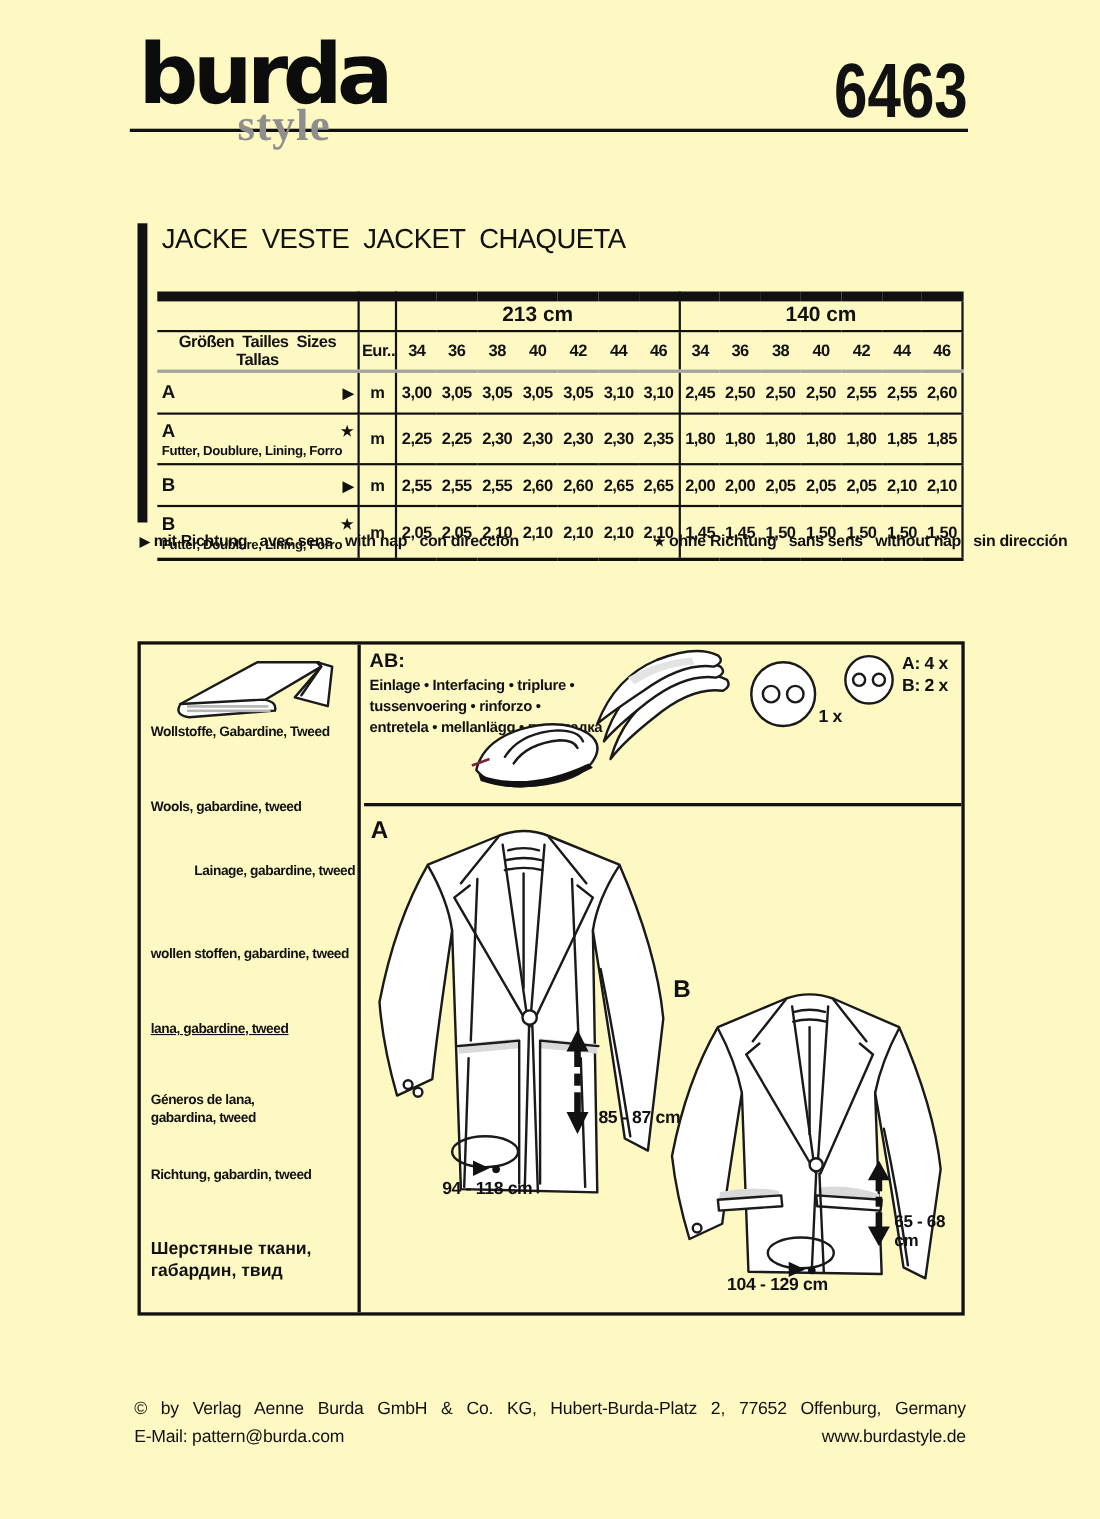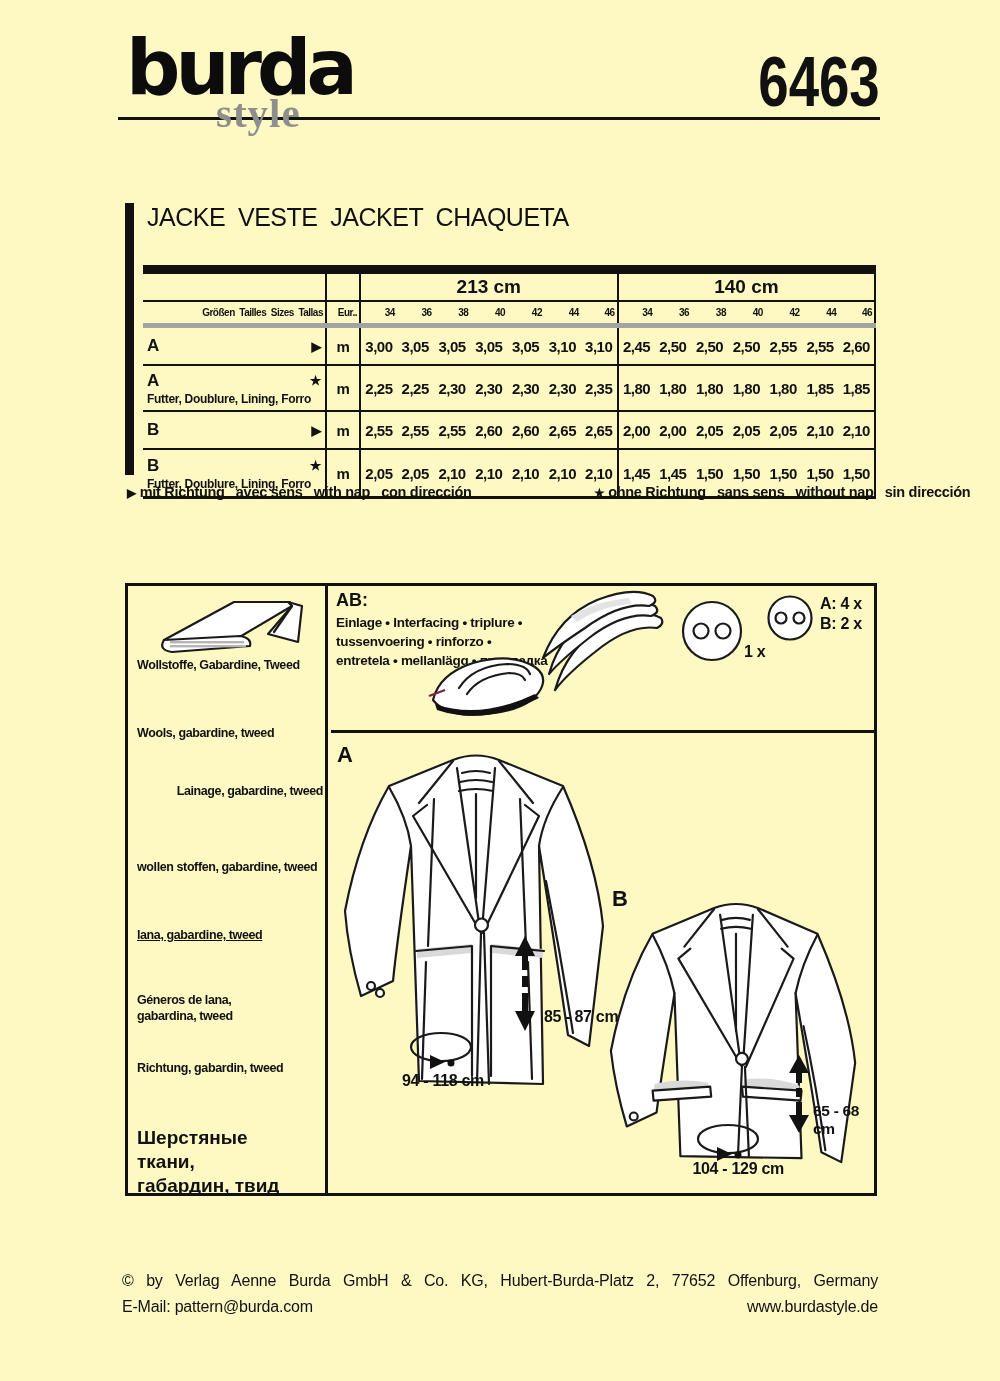--- a/index.html
+++ b/index.html
@@ -22,21 +22,21 @@
   .garment-title{left:147px;top:203px;font-size:25px;font-weight:400;letter-spacing:-0.5px;}
   .fit-line{left:147px;top:234px;font-size:17px;font-weight:700;letter-spacing:-0.3px;}
   .fit-line .fit-rest{font-weight:700;letter-spacing:-0.5px;}
 
   
   table.yardage{position:absolute;left:143px;top:265px;width:732px;border-collapse:collapse;table-layout:fixed;
         border-top:9px solid #111;border-right:2px solid #111;border-bottom:3px solid #111;}
   table.yardage td{padding:0 2px;font-weight:700;vertical-align:middle;}
   .v{border-right:2px solid #111;}
   .h1 td{height:26px;border-bottom:2px solid #111;font-size:19px;text-align:center;}
-  .h2 td{height:21px;border-bottom:5px solid #a3a3a3;font-size:10px;text-align:right;letter-spacing:-0.5px;}
+  .h2 td{height:21px;border-bottom:3px solid #a3a3a3;font-size:15px;text-align:center;letter-spacing:-0.5px;}
   .dr td{border-bottom:2px solid #111;font-size:15px;text-align:center;letter-spacing:-0.5px;}
   .dr.last td{border-bottom:none;}
   .dr td.lab{text-align:left;padding-left:4px;}
   .rowhead{font-size:15px;letter-spacing:-0.6px;text-align:left;padding-left:4px;}
   .lab-flex{display:flex;justify-content:space-between;align-items:center;font-size:17px;}
   .lab-flex .sym{font-size:13px;padding-right:2px;}
   .sublab{font-size:12px;letter-spacing:-0.3px;font-weight:700;margin-top:1px;}
   .rA td{height:36px;} .rA2 td{height:44px;} .rB td{height:36px;} .rB2 td{height:46px;}
 
   
@@ -229,21 +229,21 @@
         <rect x="28" y="49" width="76" height="2.4" fill="#b5b5b5"></rect>
         <path class="ln" d="M150,10 L132,36" stroke-width="1.6"></path>
       </svg>
       <div class="fabric-item" style="top:72px;">Wollstoffe, Gabardine, Tweed</div>
       <div class="fabric-item" style="top:140px;">Wools, gabardine, tweed</div>
       <div class="fabric-item" style="top:198px;text-align:right;">Lainage, gabardine, tweed</div>
       <div class="fabric-item" style="top:274px;">wollen stoffen, gabardine, tweed</div>
       <div class="fabric-item" style="top:342px;text-decoration:underline;">lana, gabardine, tweed</div>
       <div class="fabric-item" style="top:407px;width:150px;">Géneros de lana, gabardina, tweed</div>
       <div class="fabric-item" style="top:475px;">Richtung, gabardin, tweed</div>
-      <div class="fabric-item" style="top:540px;width:150px;font-size:19px;letter-spacing:0;">Шерстяные ткани, габардин, твид</div>
+      <div class="fabric-item" style="top:540px;width:150px;font-size:16px;letter-spacing:0;">Шерстяные ткани, габардин, твид</div>
     </div>
 
     <div class="panel-topright">
       <div class="abs ab-label">AB:</div>
       <div class="abs ab-text">Einlage • Interfacing • triplure • tussenvoering • rinforzo • entretela • mellanlägg • прокладка</div>
 
       <svg class="abs" style="left:94px;top:64px;" width="135" height="80" viewBox="0 0 135 80">
         <path class="ln fw" d="M8,50 Q14,24 48,13 Q86,2 110,17 Q124,27 114,42 Q102,60 62,64 Q22,68 8,50 Z"></path>
         <path class="ln" d="M34,38 Q48,16 82,14 Q101,14 105,24" stroke-width="2"></path>
         <path class="ln" d="M42,44 Q54,26 84,23 Q97,23 100,30" stroke-width="2"></path>
@@ -345,21 +345,21 @@
         <rect x="10" y="47" width="6" height="14" fill="#111"></rect>
         <polygon points="13,78 3,60 23,60" fill="#111"></polygon>
       </svg>
       <div class="abs measure-label" style="left:482px;top:366px;font-size:15.5px;">65 - 68 cm</div>
 
       <svg class="abs" style="left:361px;top:385px;" width="72" height="42" viewBox="0 0 72 42">
         <ellipse cx="36" cy="18" rx="30" ry="14" class="ln" stroke-width="3"></ellipse>
         <polygon points="25,26 25,40 40,33" fill="#111"></polygon>
         <circle cx="46" cy="34" r="3.5" fill="#111"></circle>
       </svg>
-      <div class="abs measure-label" style="left:343px;top:424px;width:110px;text-align:right;">104 - 129 cm</div>
+      <div class="abs measure-label" style="left:330px;top:424px;width:110px;text-align:left;">104 - 129 cm</div>
     </div>
   </div>
 
   <div class="abs foot1">© by Verlag Aenne Burda GmbH &amp; Co. KG, Hubert-Burda-Platz 2, 77652 Offenburg, Germany</div>
   <div class="abs foot2">
     <span>E-Mail: pattern@burda.com</span>
     <span>www.burdastyle.de</span>
   </div>
 
 </div>

